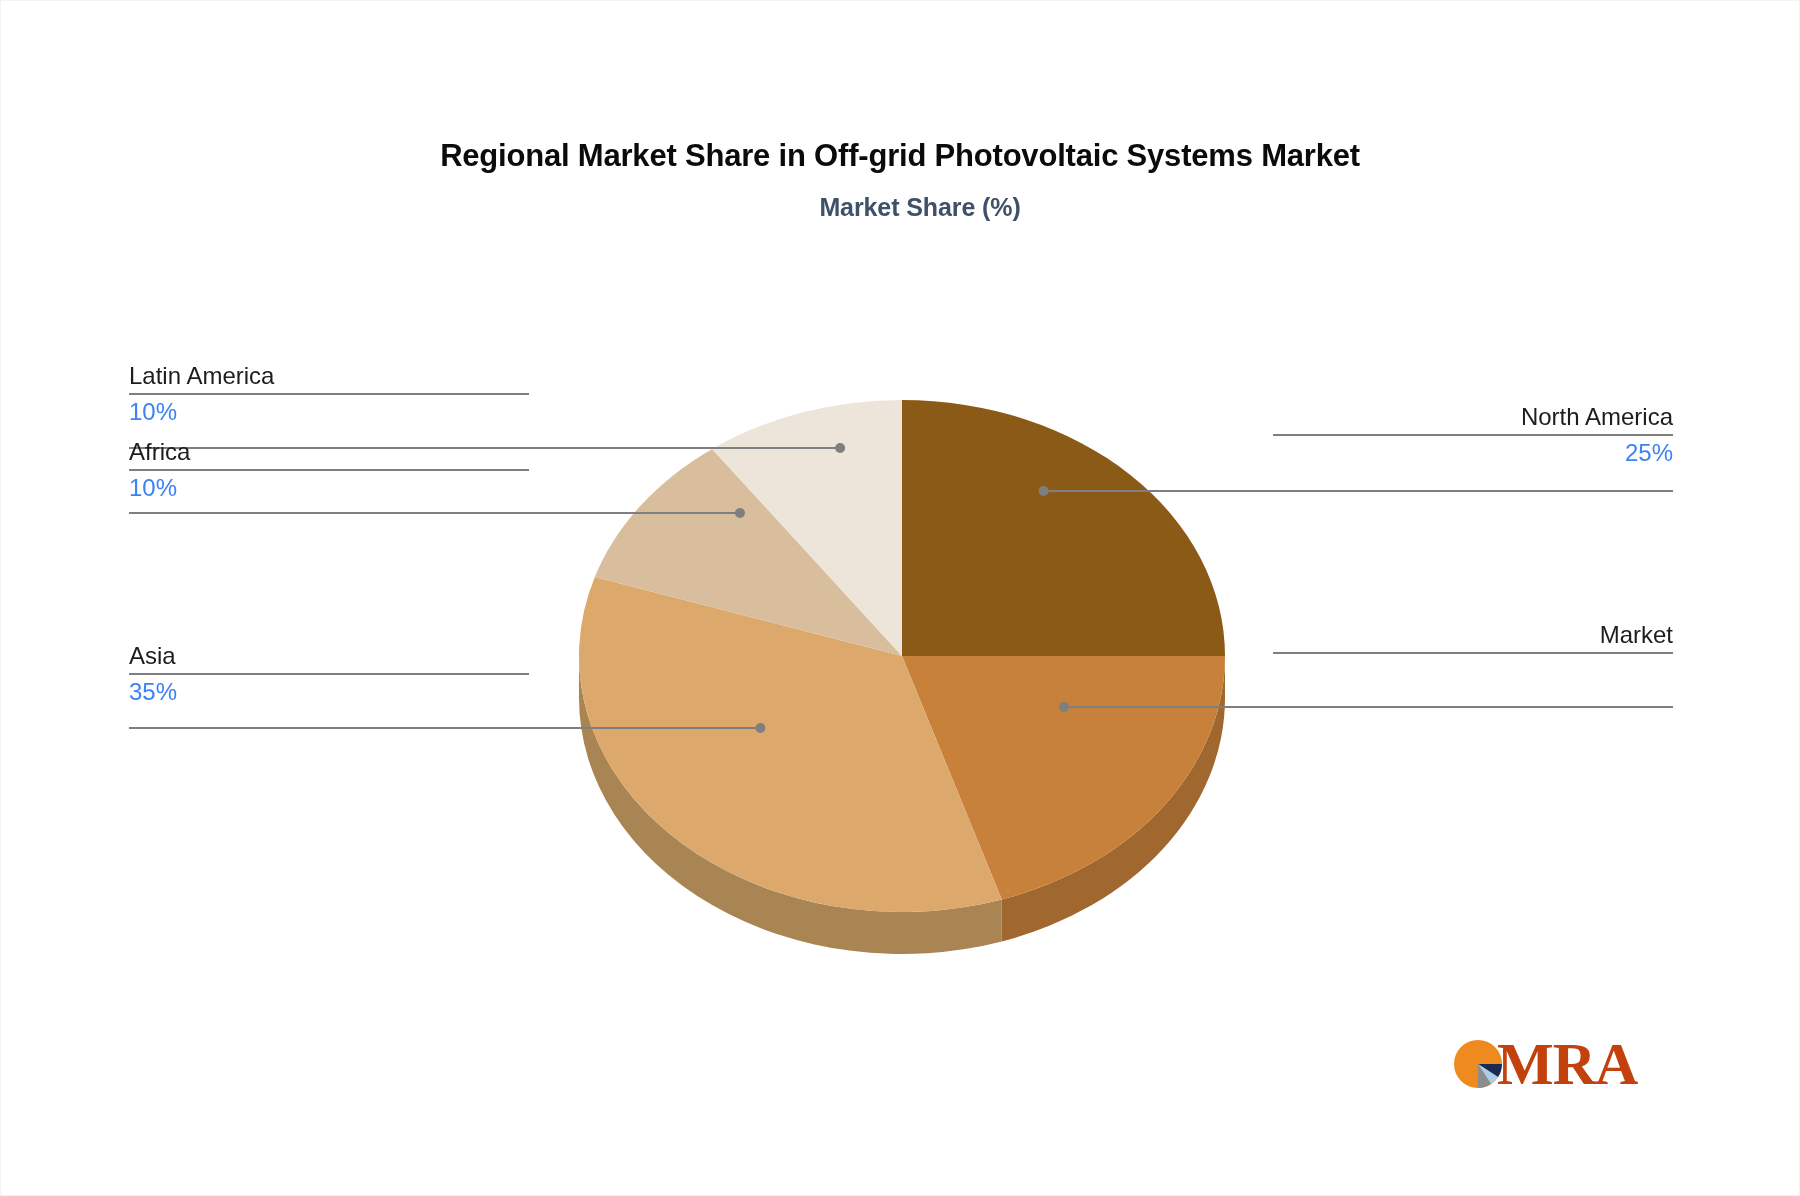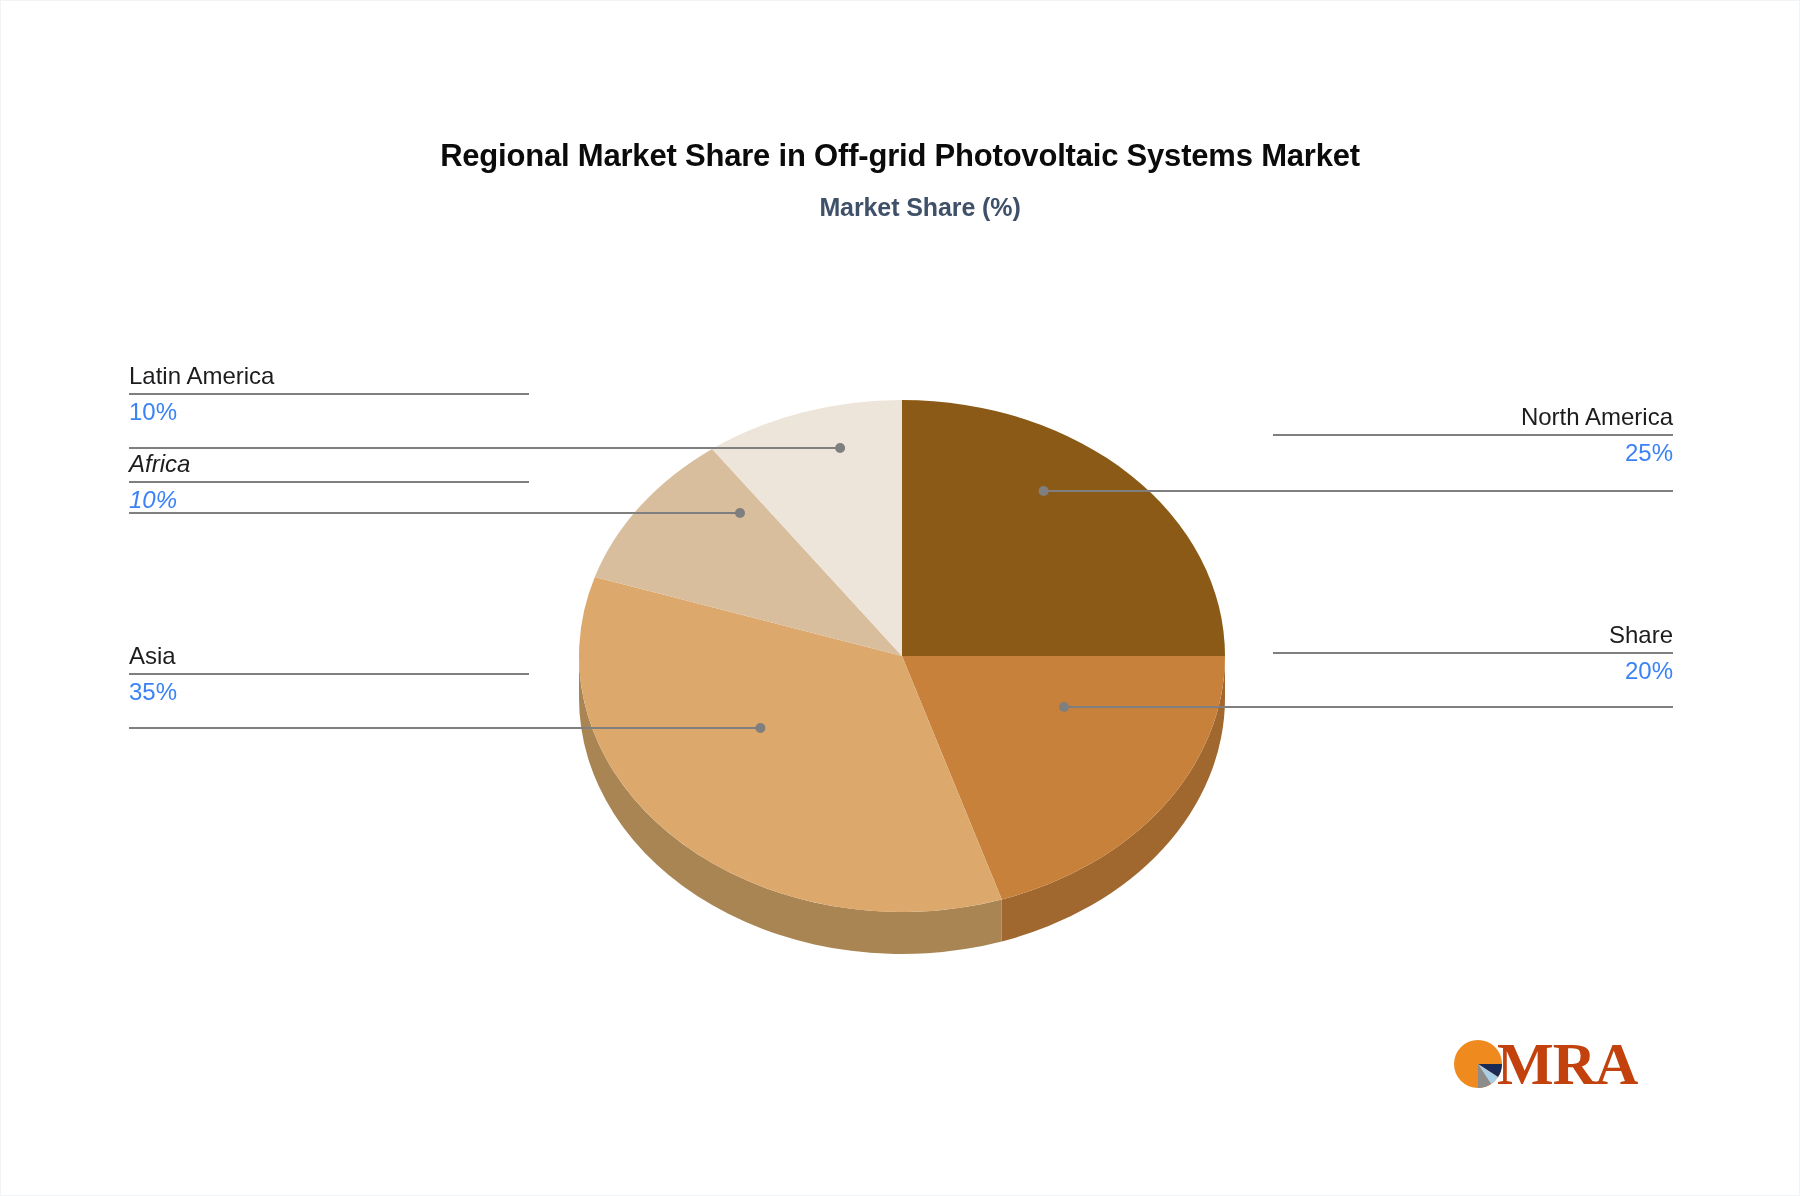--- a/index.html
+++ b/index.html
@@ -123,42 +123,41 @@
         </g>
     </svg>
   </div>
 
   <div class="callout left" style="top:360px;">
     <div class="ttl">Latin America</div>
     <div class="rule"></div>
     <div class="val">10%</div>
   </div>
 
-  <div class="callout left" style="top:448px;font-style:italic;">
+  <div class="callout left" style="top:436px;">
     <div class="ttl">Africa</div>
     <div class="rule"></div>
     <div class="val">10%</div>
   </div>
 
   <div class="callout left" style="top:640px;">
     <div class="ttl">Asia</div>
     <div class="rule"></div>
     <div class="val">35%</div>
   </div>
 
   <div class="callout right" style="top:401px;">
     <div class="ttl">North America</div>
     <div class="rule"></div>
     <div class="val">25%</div>
   </div>
 
   <div class="callout right" style="top:619px;">
-    <div class="ttl">Share</div>
+    <div class="ttl">Market</div>
     <div class="rule"></div>
-    <div class="val">20%</div>
   </div>
 
   <div id="logo">
     <span class="mark">
       <svg width="50" height="50" viewBox="0 0 50 50">
         <circle cx="25" cy="25" r="24" fill="#ef8a1e"></circle>
         <path d="M25 25 L49 25 A24 24 0 0 1 45 38 Z" fill="#1b2a55"></path>
         <path d="M25 25 L45 38 A24 24 0 0 1 38 45 Z" fill="#a9cfe8"></path>
         <path d="M25 25 L38 45 A24 24 0 0 1 25 49 Z" fill="#8c8c8c"></path>
       </svg>

